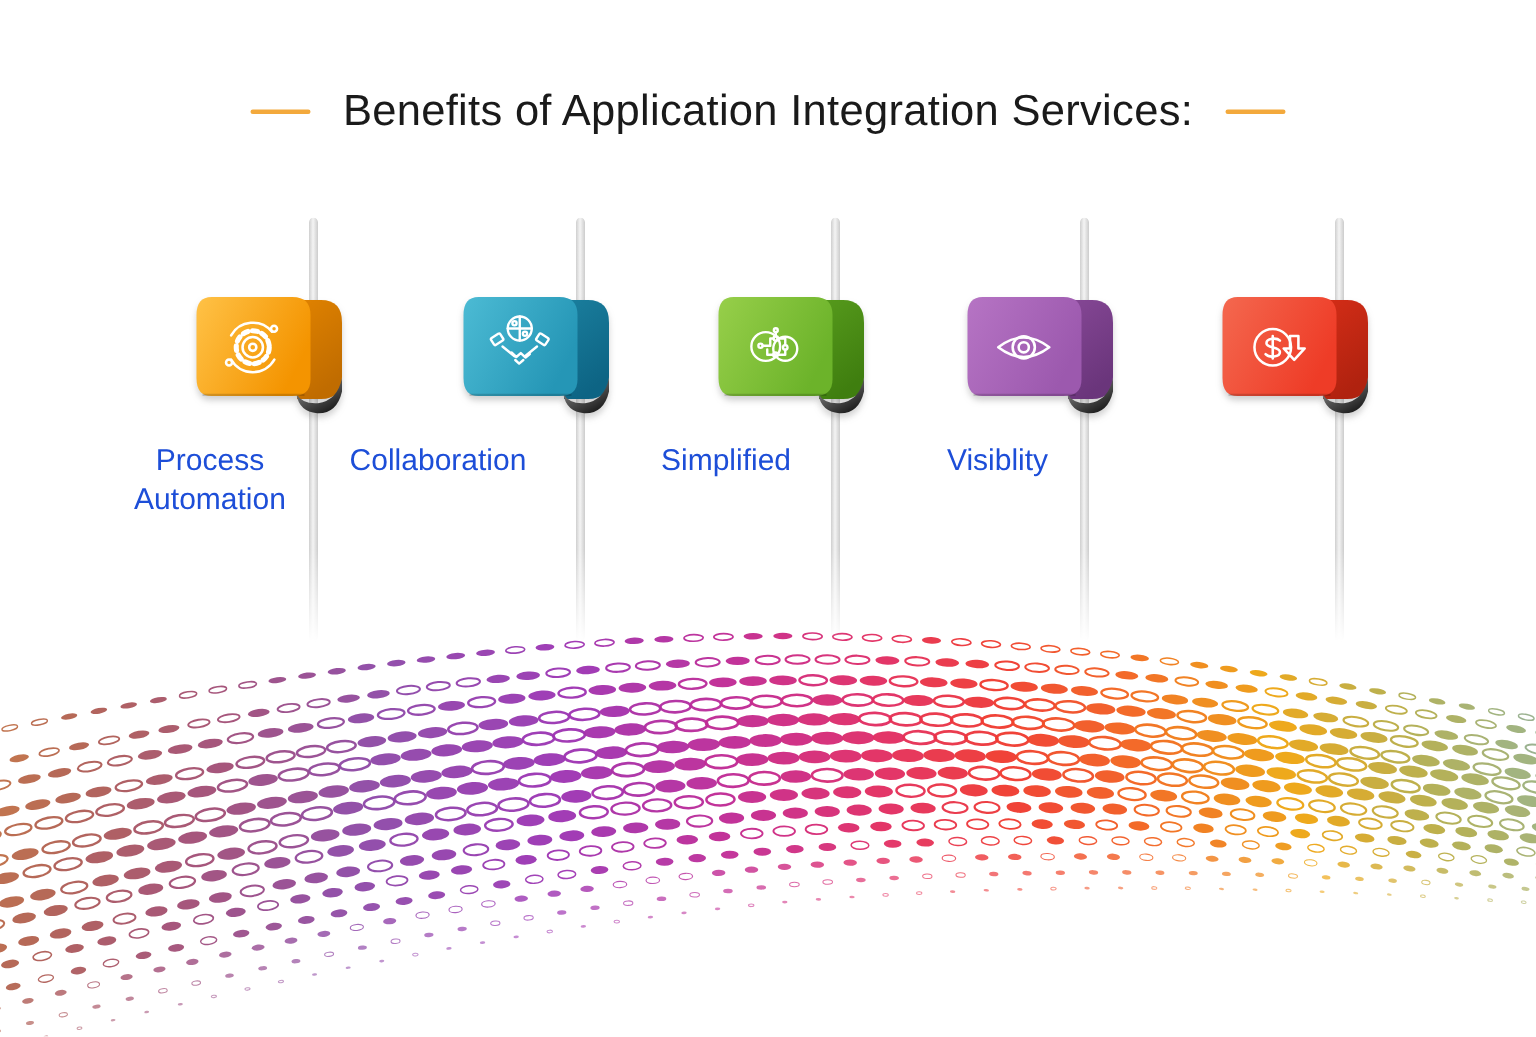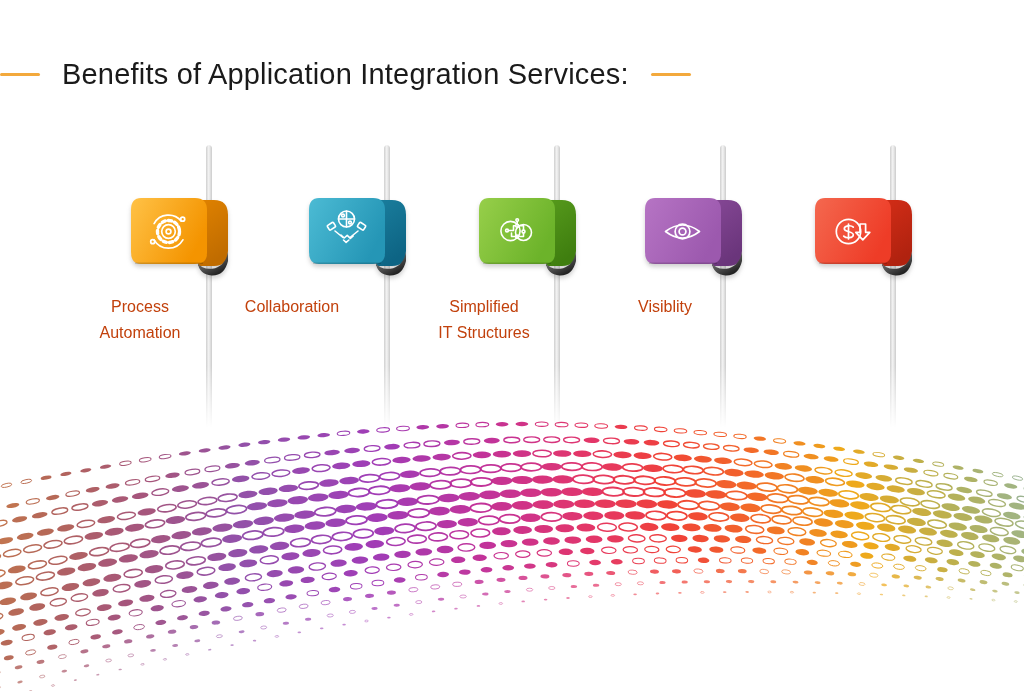--- a/index.html
+++ b/index.html
@@ -2,39 +2,39 @@
 <html><head>
 <meta charset="utf-8">
 <style>
   html,body{margin:0;padding:0;background:#ffffff;}
   .canvas{
     position:relative;width:1024px;height:691px;background:#ffffff;
     overflow:hidden;font-family:"Liberation Sans",sans-serif;
   }
   .title-row{
     position:absolute;top:52px;left:0;width:1024px;height:44px;
-    display:flex;align-items:center;justify-content:flex-start;gap:22px;
+    display:flex;align-items:center;justify-content:center;gap:22px;
   }
   .title-text{
     font-size:29px;font-weight:400;color:#1a1a1a;letter-spacing:0.2px;white-space:nowrap;
   }
   .dash{width:40px;height:3px;background:#f3a93c;border-radius:2px;}
   .hang-line{
     position:absolute;top:145px;width:6px;height:283px;border-radius:3px;
     background:linear-gradient(90deg,#cfcfcf,#f4f4f4 45%,#cccccc);
     -webkit-mask-image:linear-gradient(180deg,#000 78%,transparent 100%);
     mask-image:linear-gradient(180deg,#000 78%,transparent 100%);
   }
   .ribbon{
     position:absolute;top:188px;width:104px;height:90px;
     filter:drop-shadow(0 3px 2px rgba(90,90,90,0.28));
   }
   .benefit-label{
     position:absolute;top:294px;width:180px;text-align:center;
-    font-size:16px;line-height:26px;color:#c2410c;
+    font-size:20px;line-height:26px;color:#1d4ed8;
   }
   .label-line{display:block;}
   .label-line:empty{display:none;}
   #wave-svg{position:absolute;left:0;top:0;pointer-events:none;}
 </style>
 </head>
 <body>
 
 <div class="canvas">
 
@@ -944,20 +944,19 @@
   <div class="benefit-label" style="left:50px">
     <span class="label-line">Process</span>
     <span class="label-line">Automation</span>
   </div>
   <div class="benefit-label" style="left:202px">
     <span class="label-line">Collaboration</span>
 
   </div>
   <div class="benefit-label" style="left:394px">
     <span class="label-line">Simplified</span>
-    <span class="label-line">IT Structures</span>
   </div>
   <div class="benefit-label" style="left:575px">
     <span class="label-line">Visiblity</span>
 
   </div>
 
 </div>
 
 </body></html>

